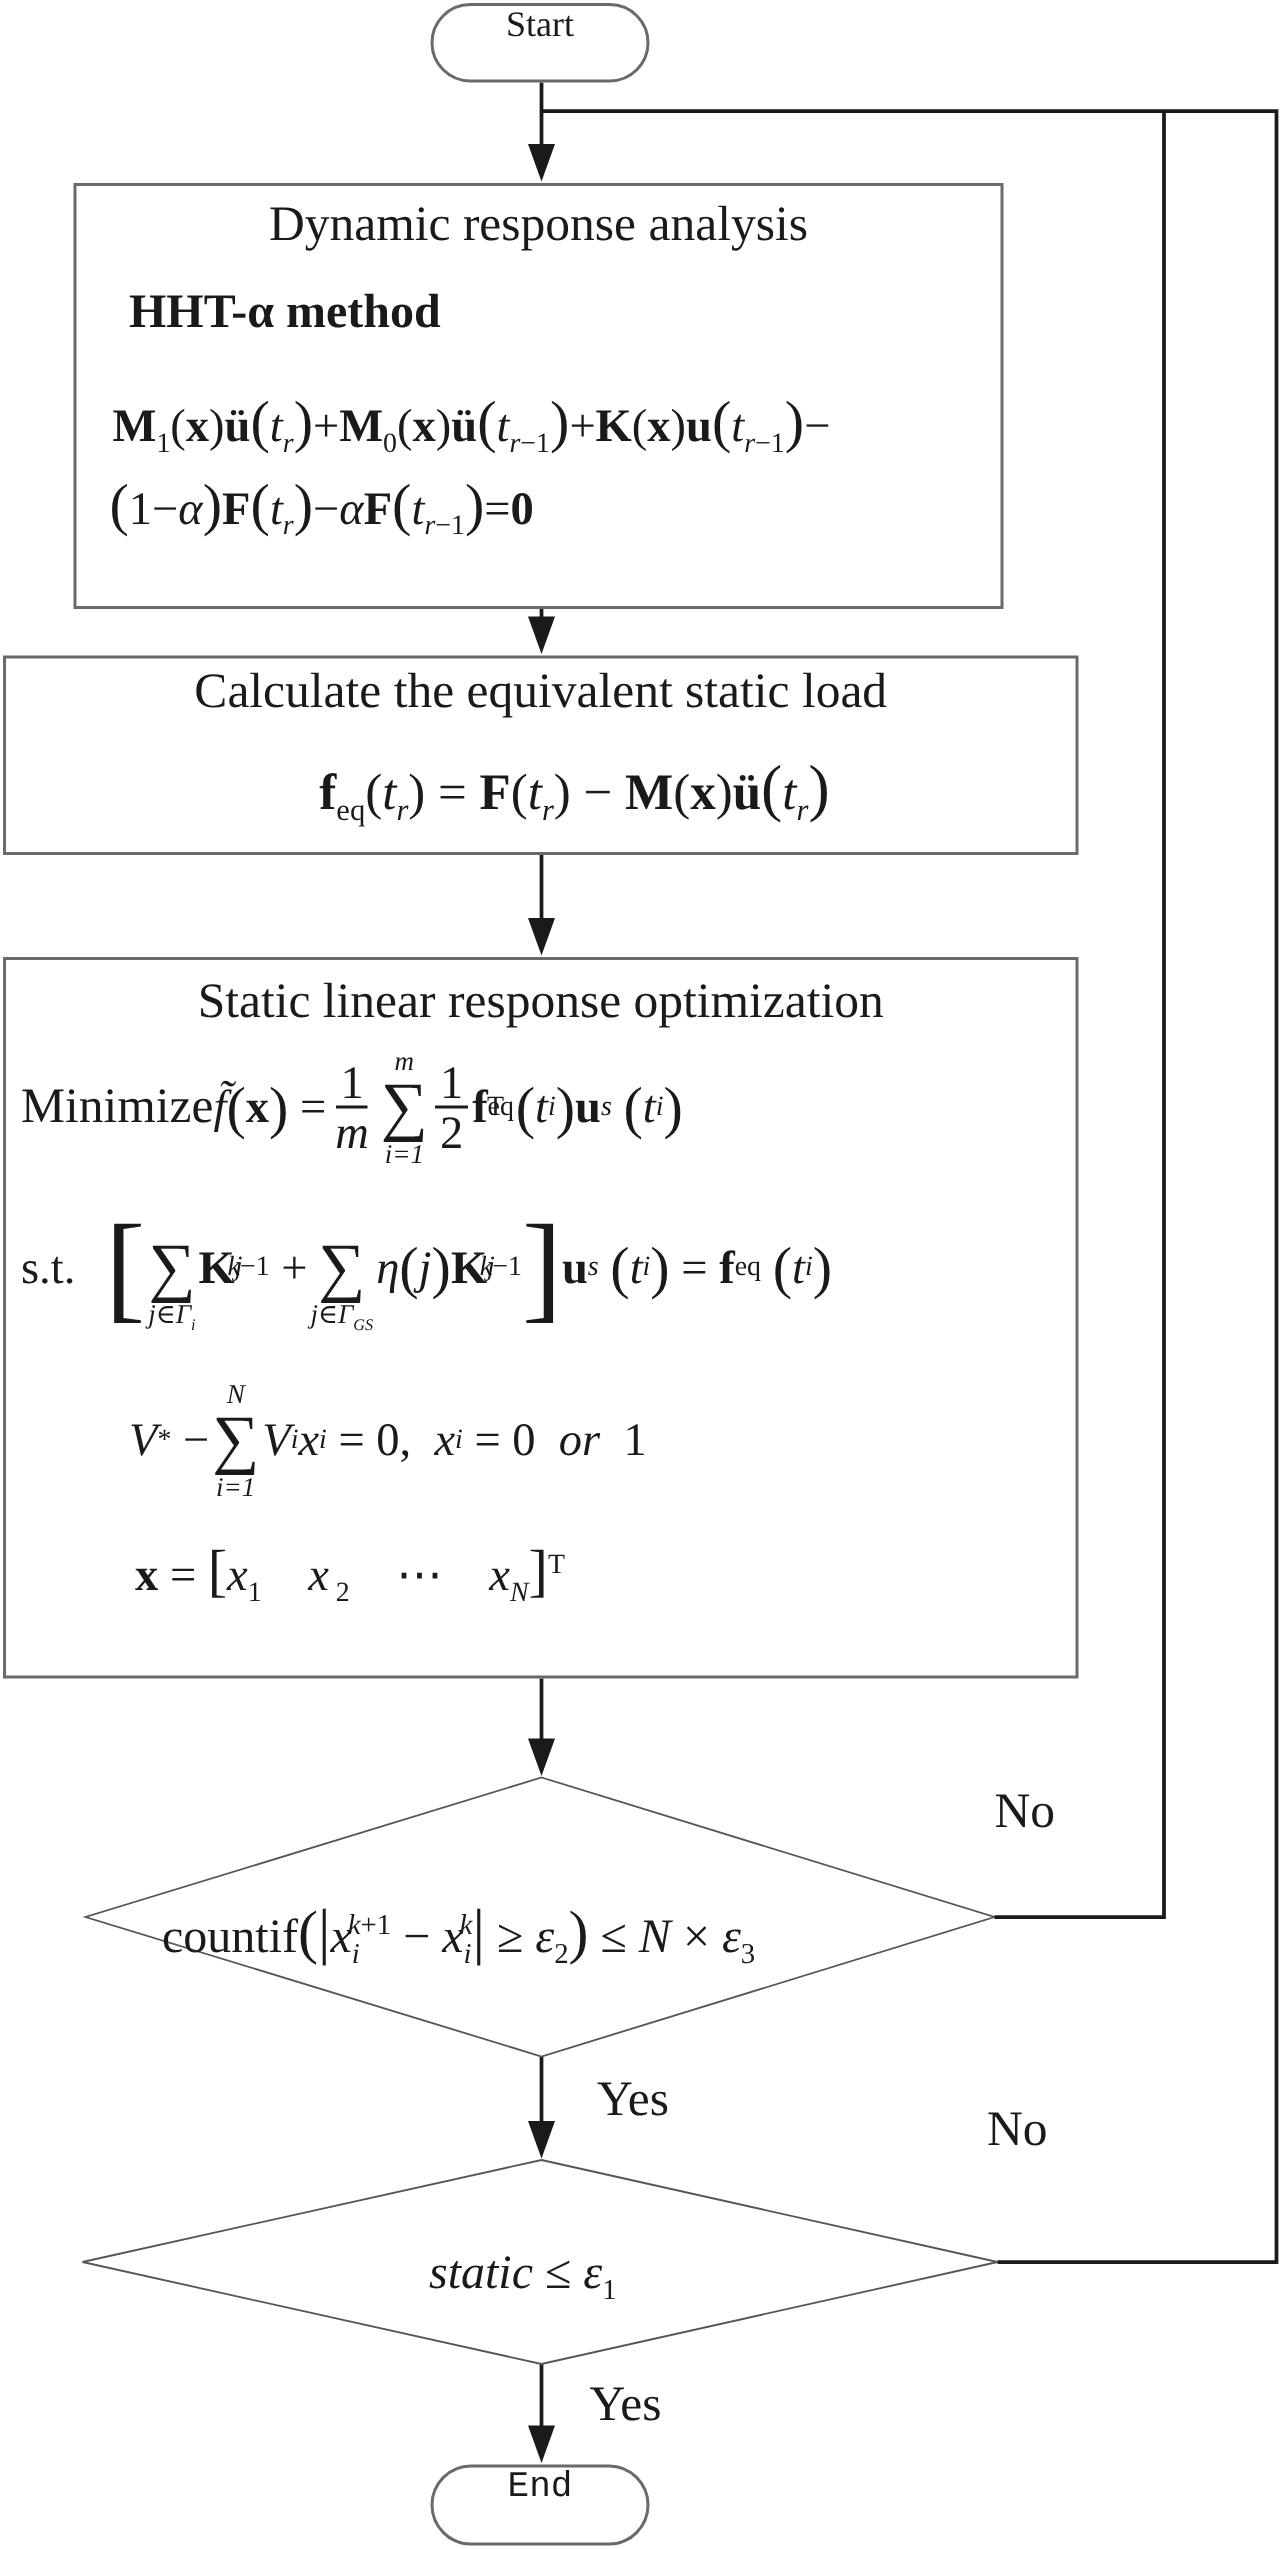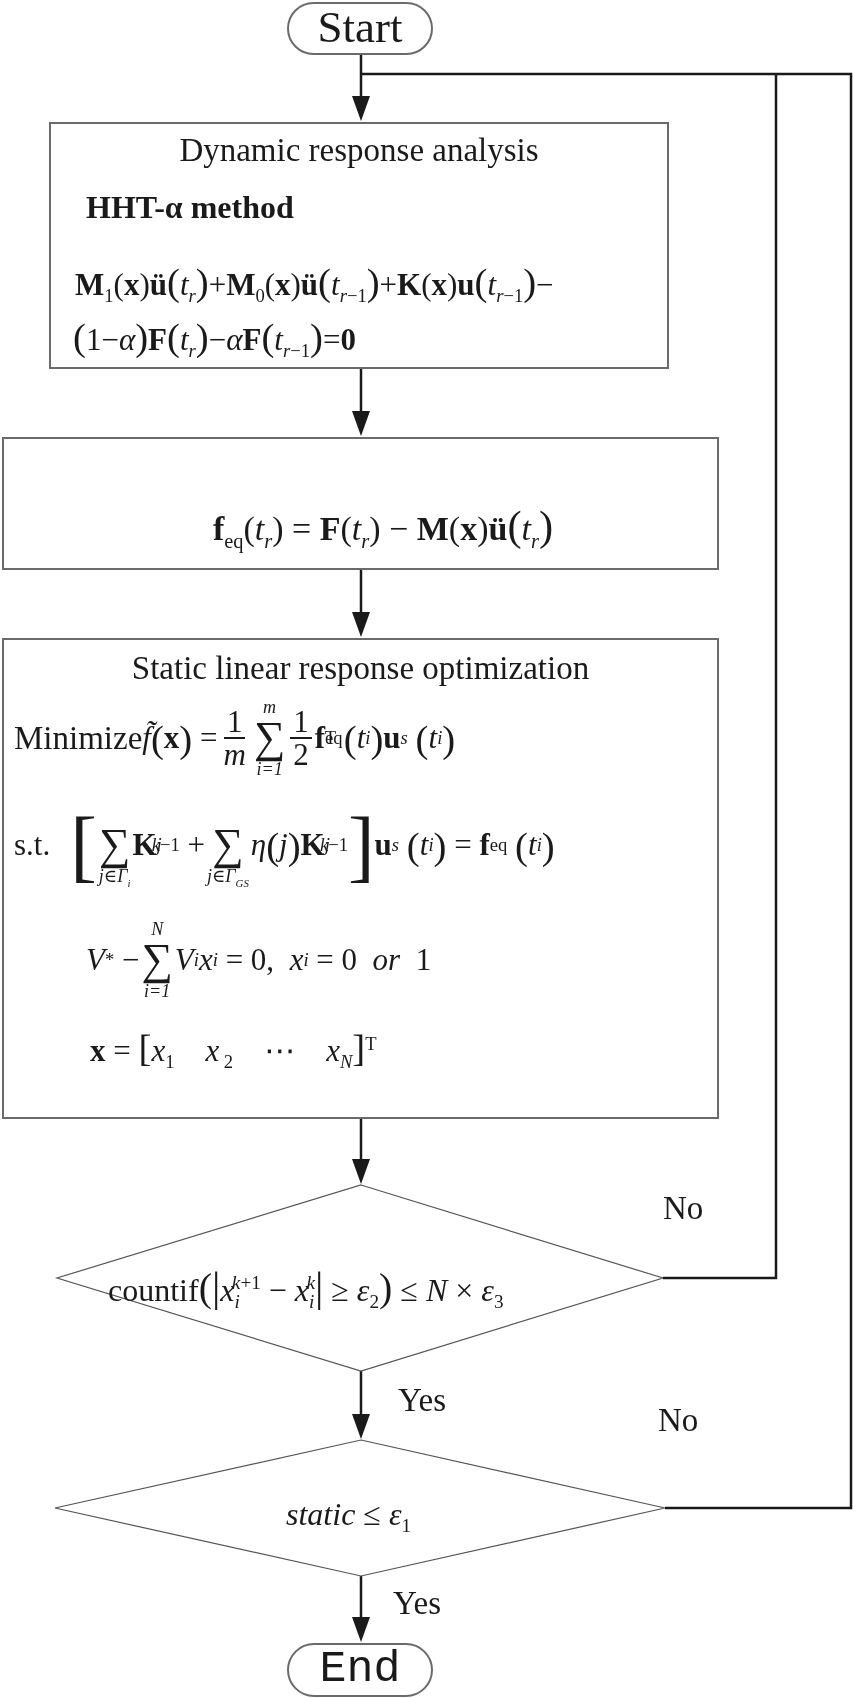--- a/index.html
+++ b/index.html
@@ -1,21 +1,21 @@
 <!DOCTYPE html>
 <html><head>
 <meta charset="utf-8">
 <style>
   html, body { margin:0; padding:0; background:#ffffff; }
   body { width:853px; height:1699px; position:relative; overflow:hidden;
          font-family:"Liberation Serif", "DejaVu Serif", serif; color:#1a1a1a; }
   svg.wires { position:absolute; left:0; top:0; }
   .node { position:absolute; box-sizing:border-box; }
   .pill { border:2px solid #6a6a6a; border-radius:28px; background:#fff;
-          display:flex; align-items:flex-end; justify-content:center; font-size:45px; }
+          display:flex; align-items:flex-start; justify-content:center; font-size:24px; }
   .box { border:2px solid #6a6a6a; background:#fff; }
   .title { position:absolute; left:0; right:0; text-align:center; font-size:33px; white-space:nowrap; }
   .line { position:absolute; white-space:nowrap; font-size:31px; }
   .b { font-weight:bold; }
   .i { font-style:italic; }
   sub, sup { font-size:0.6em; line-height:0; }
   .big { font-size:1.25em; }
   .label { position:absolute; font-size:33px; }
   .dtext { position:absolute; white-space:nowrap; font-size:32px; text-align:center;margin-top:10px; }
   .sumwrap { display:inline-flex; flex-direction:column; align-items:center; vertical-align:middle; line-height:1; margin:0 2px; }
@@ -57,32 +57,33 @@
   <polygon points="361,1440 665,1508 361,1576 55,1508" fill="#fff" stroke="#555" stroke-width="1.2"></polygon>
 
   <polyline points="361,74 851,74 851,1508 665,1508" fill="none" stroke="#1a1a1a" stroke-width="2.5"></polyline>
   <polyline points="663,1278 776,1278 776,74" fill="none" stroke="#1a1a1a" stroke-width="2.5"></polyline>
 </svg>
 
 <div class="node pill" style="left:287px; top:2px; width:146px; height:53px;">
   <span>Start</span>
 </div>
 
-<div class="node box" style="left:49px; top:122px; width:620px; height:247px;">
+<div class="node box" style="left:49px; top:122px; width:620px; height:284px;">
   <div class="title" style="top:8px;">Dynamic response analysis</div>
   <div class="line" style="left:35px; top:65px; font-size:32px;font-weight:bold;">HHT-α method</div>
   <div class="line" style="left:24px; top:135px;">
     <span class="b">M</span><sub>1</sub>(<span class="b">x</span>)<span class="b">ü</span><span class="big">(</span><span class="i">t</span><sub class="i">r</sub><span class="big">)</span>+<span class="b">M</span><sub>0</sub>(<span class="b">x</span>)<span class="b">ü</span><span class="big">(</span><span class="i">t</span><sub><span class="i">r</span>−1</sub><span class="big">)</span>+<span class="b">K</span>(<span class="b">x</span>)<span class="b">u</span><span class="big">(</span><span class="i">t</span><sub><span class="i">r</span>−1</sub><span class="big">)</span>−
   </div>
   <div class="line" style="left:22px; top:190px;">
     <span class="big">(</span>1−<span class="i">α</span><span class="big">)</span><span class="b">F</span><span class="big">(</span><span class="i">t</span><sub class="i">r</sub><span class="big">)</span>−<span class="i">α</span><span class="b">F</span><span class="big">(</span><span class="i">t</span><sub><span class="i">r</span>−1</sub><span class="big">)</span>=<span class="b">0</span>
   </div>
 </div>
 
 <div class="node box" style="left:2px; top:437px; width:717px; height:133px;">
+  <div class="title" style="top:4px;">Calculate the equivalent static load</div>
   <div class="line" style="left:0; right:0; text-align:center; top:62px; font-size:34px;padding-left:45px;">
     <span class="b">f</span><sub>eq</sub>(<span class="i">t</span><sub class="i">r</sub>) = <span class="b">F</span>(<span class="i">t</span><sub class="i">r</sub>) − <span class="b">M</span>(<span class="b">x</span>)<span class="b">ü</span><span class="big">(</span><span class="i">t</span><sub class="i">r</sub><span class="big">)</span>
   </div>
 </div>
 
 <div class="node box" style="left:2px; top:638px; width:717px; height:481px;">
   <div class="title" style="top:10px;">Static linear response optimization</div>
 
   <div class="line" style="left:10px; top:58px; display:flex; align-items:center;">
     <span style="font-size:33px; ">Minimize</span>

